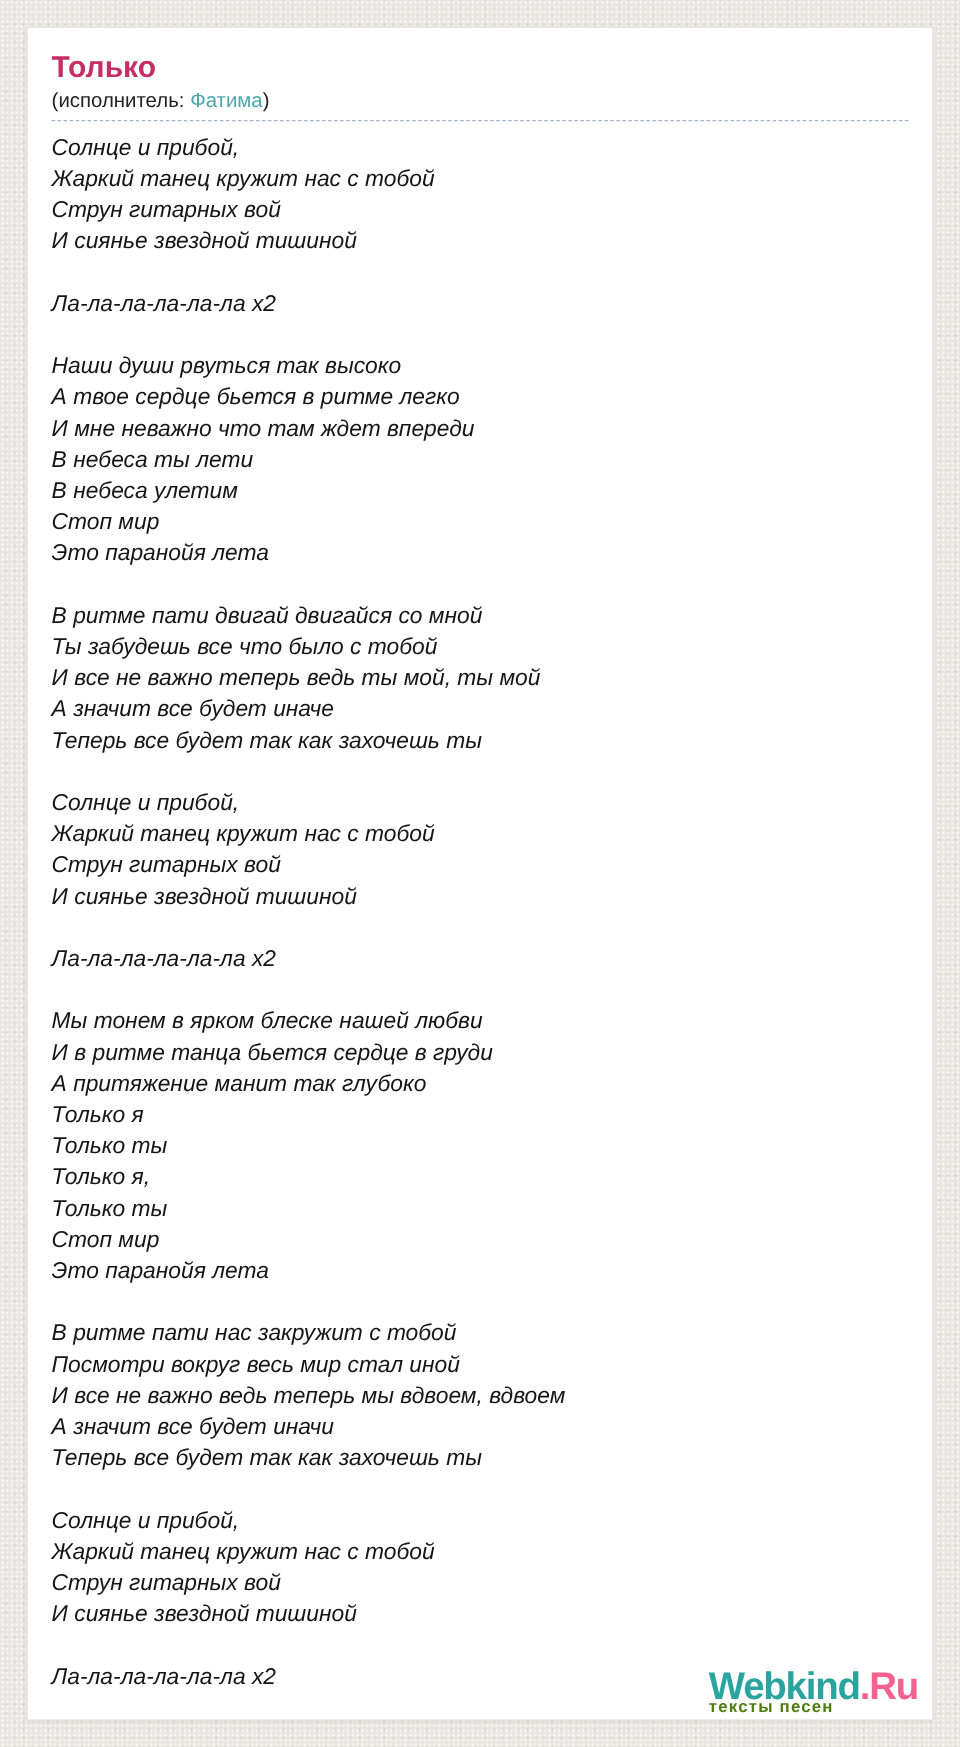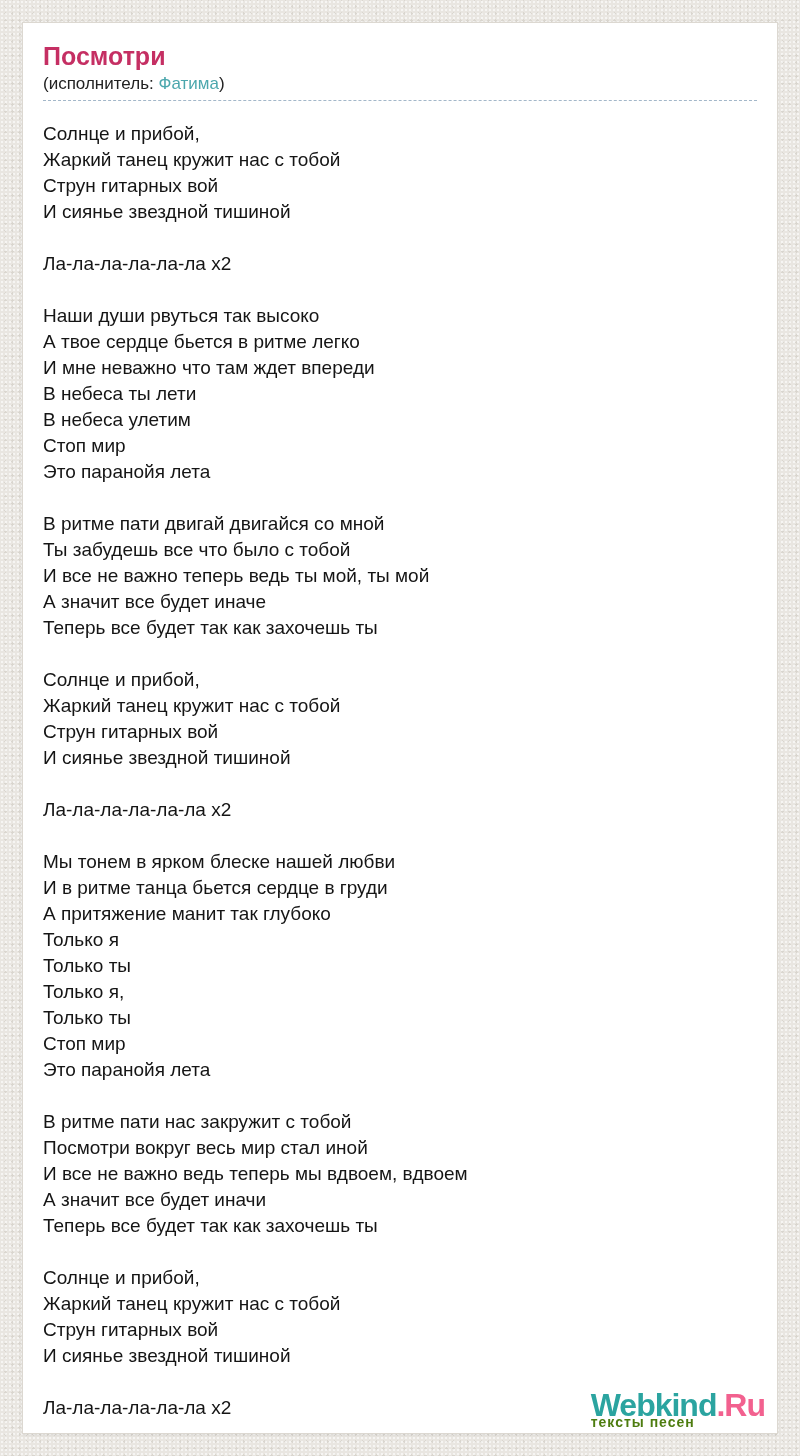--- a/index.html
+++ b/index.html
@@ -41,25 +41,26 @@
     color: #222222;
     padding-bottom: 6px;
     border-bottom: 1px dashed #a3b7c9;
   }
   .artist-line a {
     color: #4ba7ad;
     text-decoration: none;
     cursor: pointer;
   }
   .lyrics {
-    margin-top: 20px;
+    margin-top: 10px;
     font-size: 19px;
     line-height: 26px;
     color: #151515;
     white-space: pre-line;
+    font-style: italic;
   }
   .logo {
     position: absolute;
     right: 12px;
     bottom: 4px;
     text-align: left;
     text-decoration: none;
     cursor: pointer;
     line-height: 1;
   }
@@ -82,21 +83,21 @@
     font-weight: bold;
     letter-spacing: 1px;
     color: #4d7c0f;
   }
 </style>
 </head>
 <body>
 
 <div class="panel">
 
-  <h1 class="song-title">Посмотри</h1>
+  <h1 class="song-title">Только</h1>
 
   <div class="artist-line">
     <span>(исполнитель: </span><a>Фатима</a><span>)</span>
   </div>
 
   <div class="lyrics">Солнце и прибой,
 Жаркий танец кружит нас с тобой
 Струн гитарных вой
 И сиянье звездной тишиной
 

